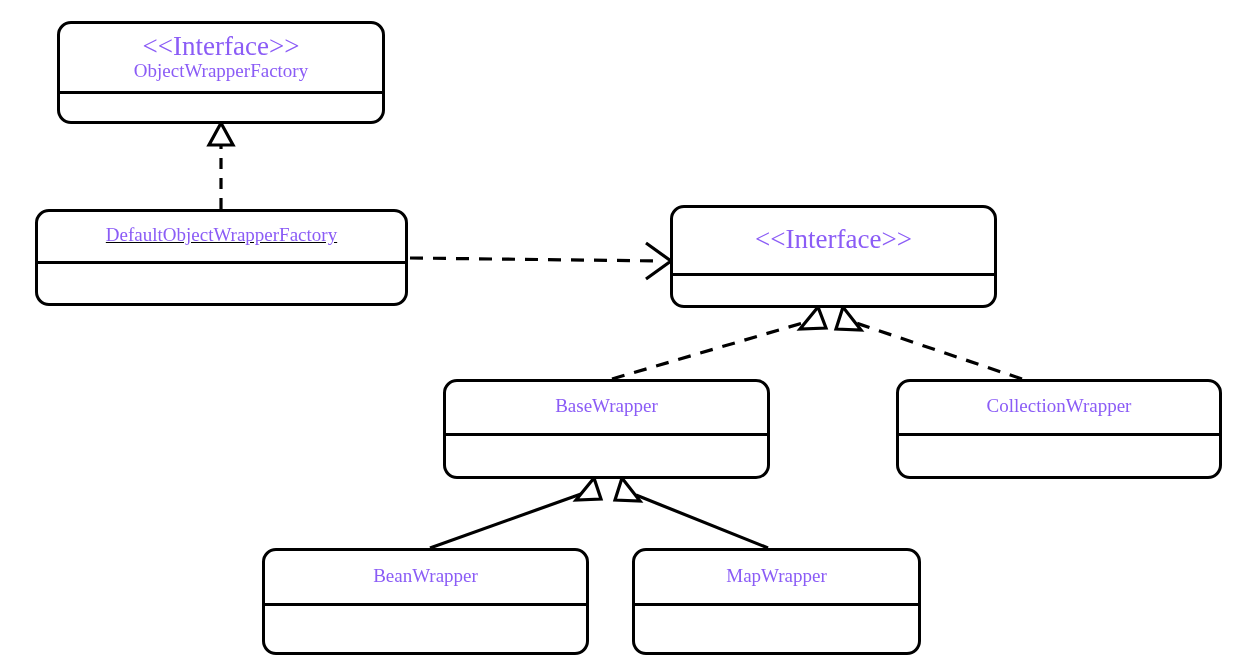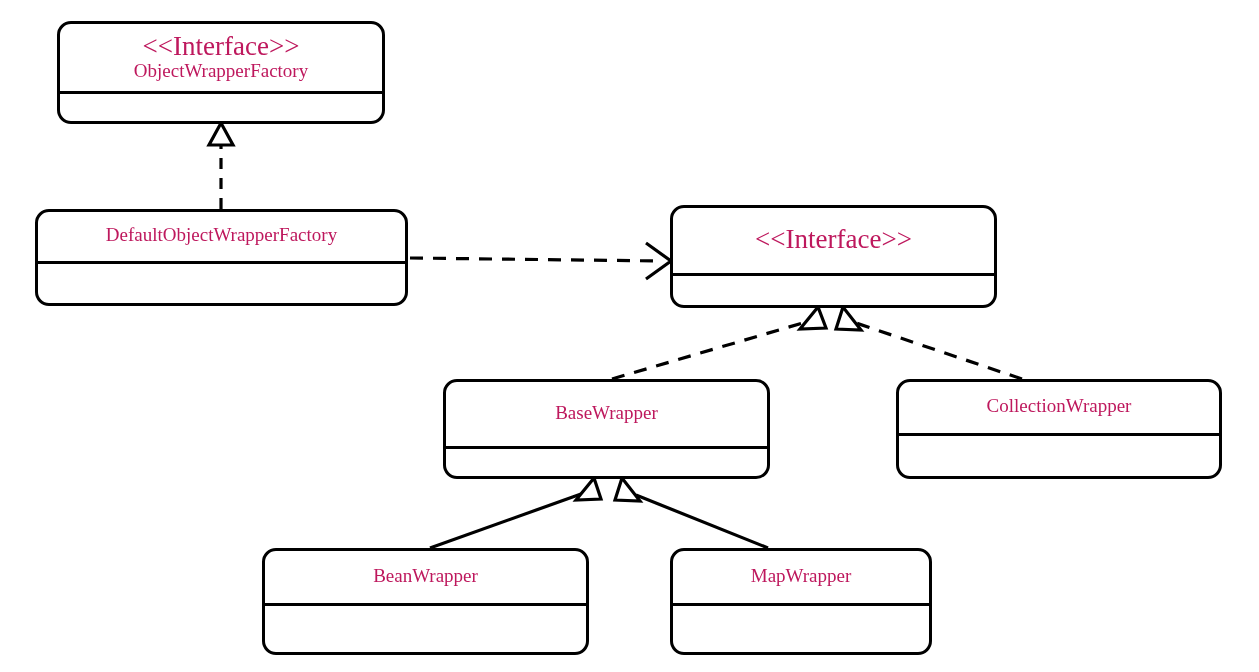--- a/index.html
+++ b/index.html
@@ -34,21 +34,21 @@
     flex-direction: column;
     overflow: hidden;
   }
   .class-title {
     box-sizing: border-box;
     display: flex;
     flex-direction: column;
     align-items: center;
     justify-content: center;
     text-align: center;
-    color: #be185d;
+    color: #8b5cf6;
     font-size: 27px;
     line-height: 1.08;
     padding: 2px 10px 4px 10px;
     white-space: nowrap;
   }
   .class-stereotype {
     display: block;
     font-size: 27px;
     line-height: 1.08;
   }
@@ -103,55 +103,55 @@
   </svg>
 
   <div class="uml-class" style="left:57px; top:21px; width:328px; height:103px;">
     <div class="class-title" style="height:67px;">
       <span class="class-stereotype">&lt;&lt;Interface&gt;&gt;</span>
       <span class="class-name">ObjectWrapperFactory</span>
     </div>
     <div class="class-attrs"></div>
   </div>
 
-  <div class="uml-class" style="left:35px; top:209px; width:373px; height:97px;">
+  <div class="uml-class" style="left:35px; top:209px; width:373px; height:97px;text-decoration:underline;">
     <div class="class-title" style="height:49px;">
       <span class="class-name">DefaultObjectWrapperFactory</span>
     </div>
     <div class="class-attrs"></div>
   </div>
 
   <div class="uml-class" style="left:670px; top:205px; width:327px; height:103px;">
     <div class="class-title" style="height:65px;">
       <span class="class-stereotype">&lt;&lt;Interface&gt;&gt;</span>
     </div>
     <div class="class-attrs"></div>
   </div>
 
   <div class="uml-class" style="left:443px; top:379px; width:327px; height:100px;">
-    <div class="class-title" style="height:64px;">
+    <div class="class-title" style="height:51px;">
       <span class="class-name">BaseWrapper</span>
     </div>
     <div class="class-attrs"></div>
   </div>
 
   <div class="uml-class" style="left:262px; top:548px; width:327px; height:107px;">
     <div class="class-title" style="height:52px;">
       <span class="class-name">BeanWrapper</span>
     </div>
     <div class="class-attrs"></div>
   </div>
 
   <div class="uml-class" style="left:896px; top:379px; width:326px; height:100px;">
     <div class="class-title" style="height:51px;">
       <span class="class-name">CollectionWrapper</span>
     </div>
     <div class="class-attrs"></div>
   </div>
 
-  <div class="uml-class" style="left:632px; top:548px; width:262px; height:107px;margin-left:38px;">
+  <div class="uml-class" style="left:632px; top:548px; width:289px; height:107px;">
     <div class="class-title" style="height:52px;">
       <span class="class-name">MapWrapper</span>
     </div>
     <div class="class-attrs"></div>
   </div>
 
 </div>
 
 </body></html>

